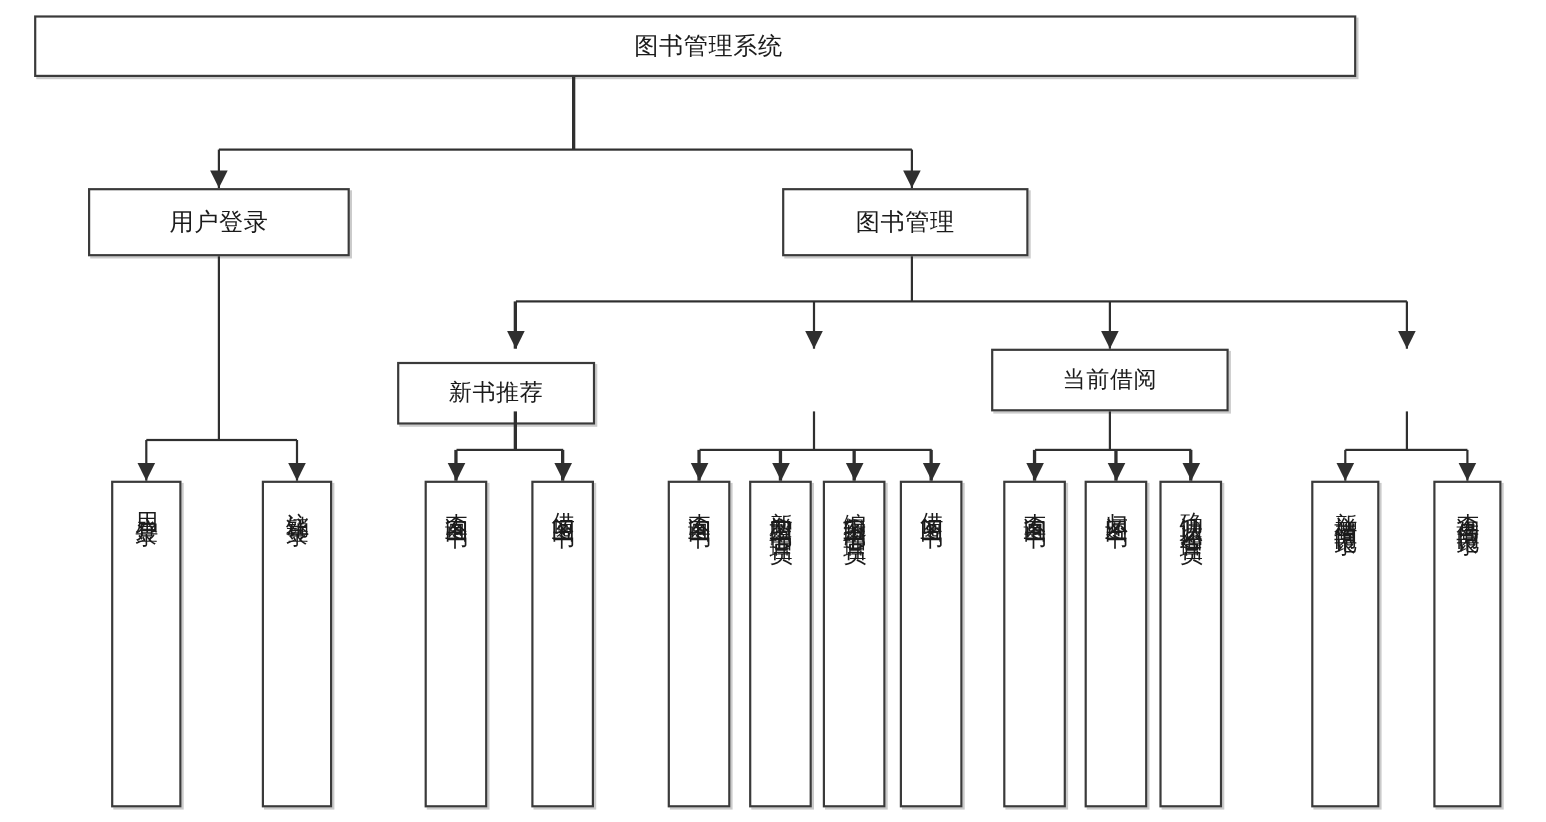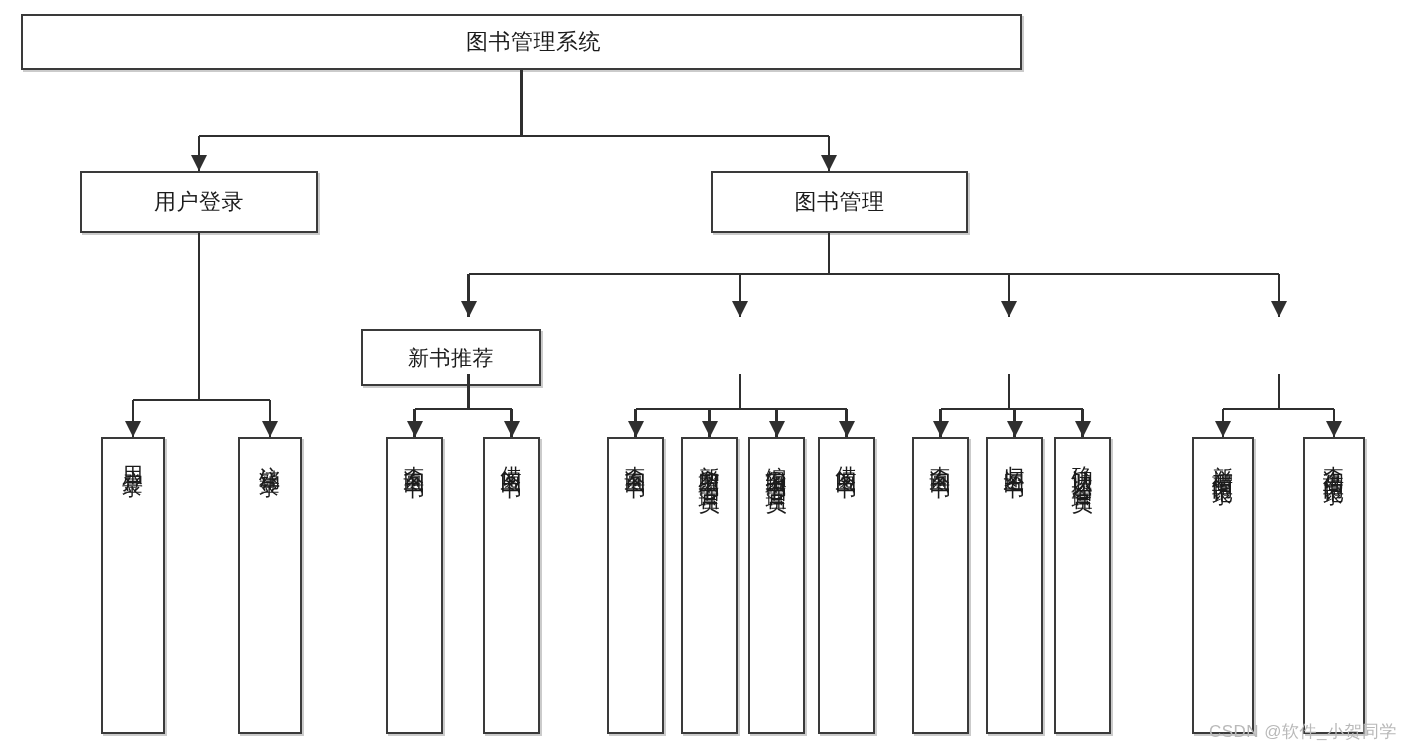--- a/index.html
+++ b/index.html
@@ -82,31 +82,34 @@
     letter-spacing: 0.5px;
     user-select: none;
     white-space: nowrap;
   }
 </style>
 </head>
 <body>
 
 <div id="canvas">
 
-<div class="node level1" style="left: 21px; top: 14px; width: 1001px; height: 56px; padding-left: 24px;">
+<div class="node level1" style="left: 31px; top: 14px; width: 1202px; height: 56px; padding-left: 24px;">
       <div class="label">图书管理系统</div>
     </div>
     <div class="node level2" style="left: 80px; top: 171px; width: 238px; height: 62px;">
       <div class="label">用户登录</div>
     </div>
-    <div class="node level2" style="left: 711px; top: 171px; width: 257px; height: 62px;">
+    <div class="node level2" style="left: 711px; top: 171px; width: 224px; height: 62px;">
       <div class="label">图书管理</div>
     </div>
     <div class="node level3" style="left: 361px; top: 329px; width: 180px; height: 57px;">
       <div class="label">新书推荐</div>
+    </div>
+    <div class="node level3" style="left: 901px; top: 317px; width: 216px; height: 57px;">
+      <div class="label">当前借阅</div>
     </div>
     <div class="node leaf vertical" style="left: 101px; top: 437px; width: 64px; height: 297px;">
       <div class="label">用户登录</div>
     </div>
     <div class="node leaf vertical" style="left: 238px; top: 437px; width: 64px; height: 297px;">
       <div class="label">注销登录</div>
     </div>
     <div class="node leaf vertical" style="left: 386px; top: 437px; width: 57px; height: 297px;">
       <div class="label">查询图书</div>
     </div>
@@ -185,14 +188,13 @@
     <div class="ln v" style="left: 1013.25px; top: 409px; height: 28px;"></div>
     <div class="arrow" style="left: 1006.5px; top: 421px;"></div>
     <div class="ln v" style="left: 1081.25px; top: 409px; height: 28px;"></div>
     <div class="arrow" style="left: 1074.5px; top: 421px;"></div>
     <div class="ln v" style="left: 1277.75px; top: 374px; height: 35px;"></div>
     <div class="ln h" style="left: 1223px; top: 407.75px; width: 111px;"></div>
     <div class="ln v" style="left: 1221.75px; top: 409px; height: 28px;"></div>
     <div class="arrow" style="left: 1215px; top: 421px;"></div>
     <div class="ln v" style="left: 1332.75px; top: 409px; height: 28px;"></div>
     <div class="arrow" style="left: 1326px; top: 421px;"></div>
-    <div id="watermark">CSDN @软件_小贺同学</div>
   </div>
 
 </body></html>

